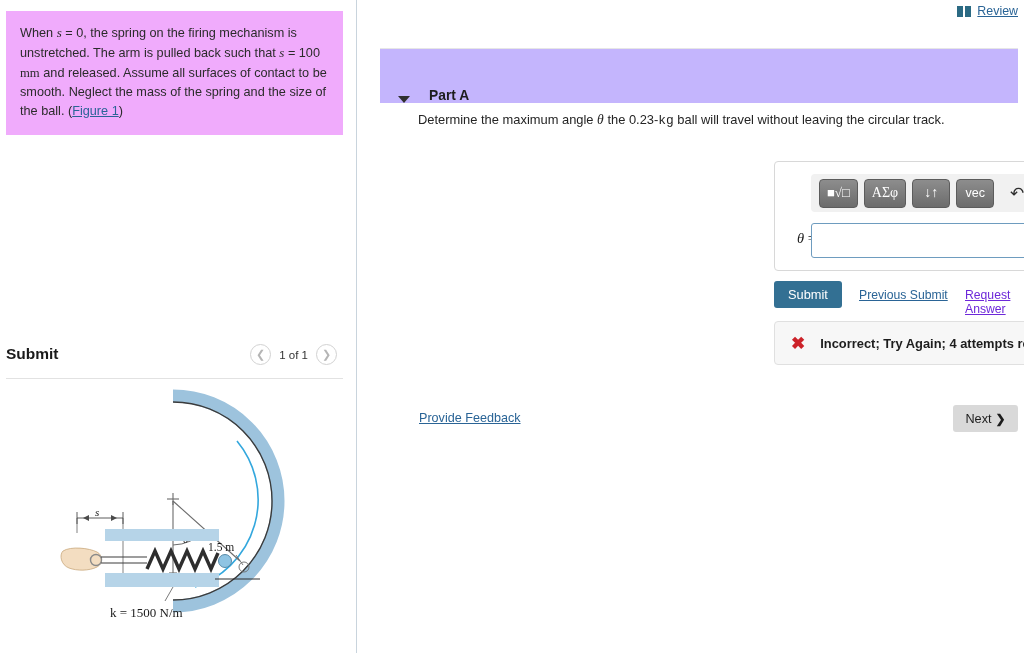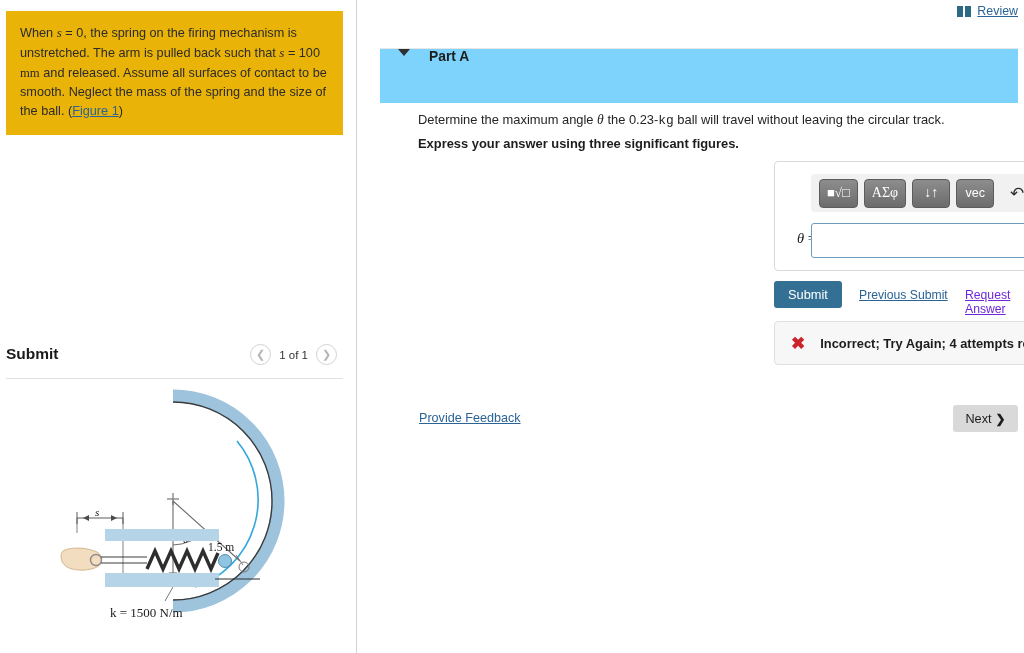--- a/index.html
+++ b/index.html
@@ -16,21 +16,21 @@
   #left-pane {
     position: absolute; left: 0; top: 0; width: 357px; height: 653px;
     background: #fff;
   }
   #pane-divider {
     position: absolute; left: 356px; top: 0; width: 1px; height: 653px;
     background: #c9d4dd;
   }
   #problem-box {
     position: absolute; left: 6px; top: 11px; width: 337px;
-    background: #eab308;
+    background: #f0abfc;
     padding: 12px 14px 14px 14px;
     font-size: 12.7px; line-height: 1.52; color: #2b2b2b;
   }
   #problem-box .mvar { font-style: italic; font-family: "Liberation Serif", serif; font-size:13px; }
   #problem-box .serifunit { font-family: "Liberation Serif", serif; }
   .fig-link { color:#2a6496; text-decoration: underline; cursor:pointer; }
 
   
   #figure-header {
     position: absolute; left: 6px; top: 341px; width: 337px; height: 36px;
@@ -67,22 +67,22 @@
   #review-link .label { color:#2a6496; text-decoration: underline; }
   .book-icon { display:inline-block; width: 14px; height: 11px; position: relative; }
   .book-icon i {
     position:absolute; top:0; width:6px; height:11px; background:#2b6a83; display:block;
   }
   .book-icon i:nth-child(1){ left:0; }
   .book-icon i:nth-child(2){ left:8px; }
 
   #part-header {
     position: absolute; left: 23px; top: 48px; width: 638px; height: 55px;
-    background: #7dd3fc; border-top: 1px solid #e6e6e6;
-    display: flex; align-items: flex-start; cursor: pointer;
+    background: #c4b5fd; border-top: 1px solid #e6e6e6;
+    display: flex; align-items: flex-end; cursor: pointer;
   }
   #part-caret {
     margin-left: 18px; width:0; height:0;
     border-left: 6px solid transparent; border-right: 6px solid transparent;
     border-top: 7px solid #2f2f2f;
   }
   #part-title {
     margin-left: 19px; font-size: 13.8px; font-weight: bold; color:#1d1d1d;
   }
 
@@ -262,21 +262,20 @@
       <span class="label">Review</span>
     </div>
 
     <div id="part-header">
       <span id="part-caret"></span>
       <span id="part-title">Part A</span>
     </div>
 
     <div id="question-text"><span>Determine the maximum angle </span><span class="gk">θ</span><span> the 0.23-</span><span class="unit">kg</span><span> ball will travel without leaving the circular track.</span></div>
 
-    <div id="sigfig-text">Express your answer using three significant figures.</div>
 
     <div id="answer-box">
 
       <div id="math-toolbar">
         <div class="tb-btn sq">■√□</div>
         <div class="tb-btn">ΑΣφ</div>
         <div class="tb-btn">↓↑</div>
         <div class="tb-btn vec">vec</div>
         <div class="tb-icon">↶</div>
 

